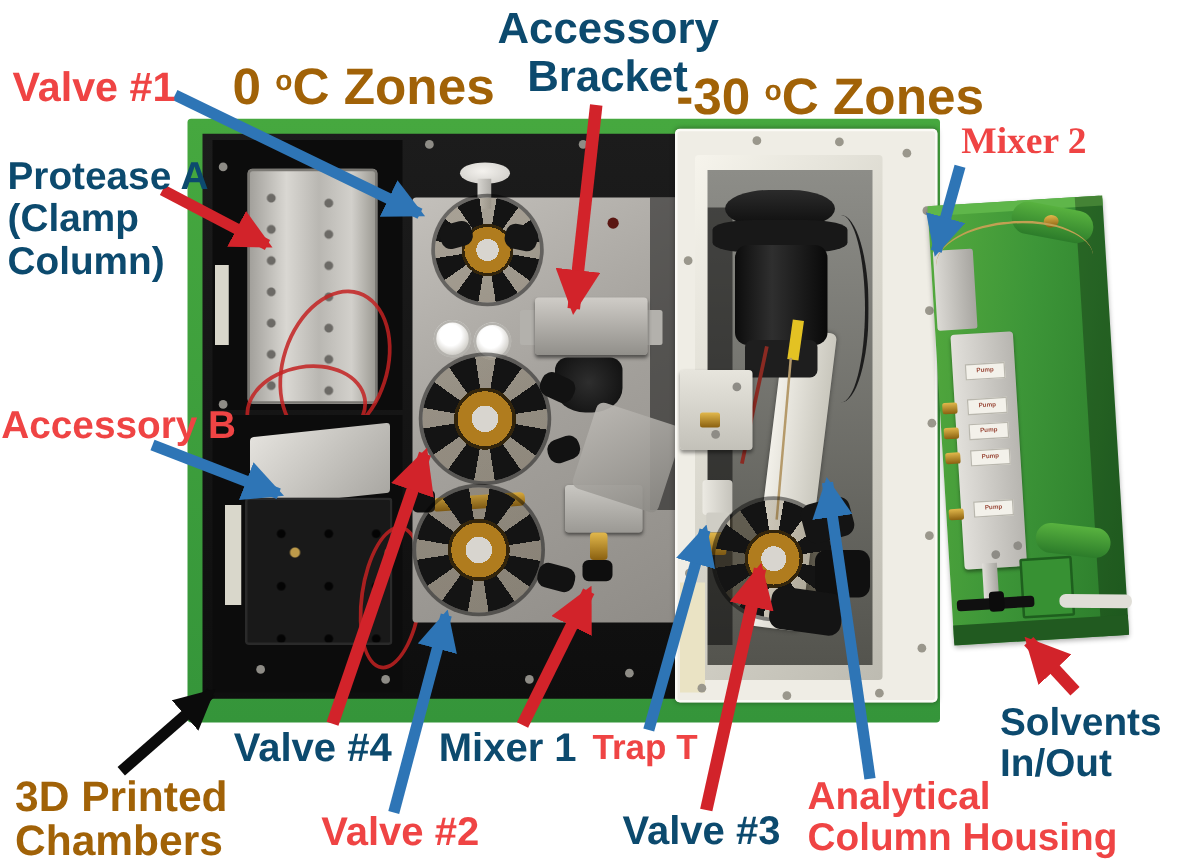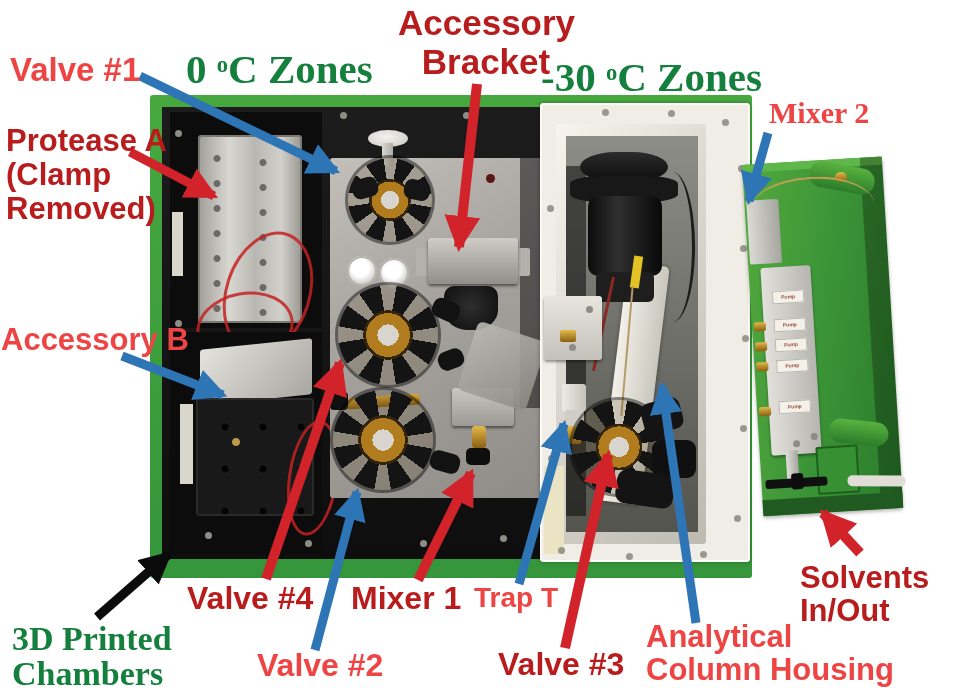--- a/index.html
+++ b/index.html
@@ -1,20 +1,20 @@
 <!DOCTYPE html>
 <html><head>
 <meta charset="utf-8">
 <style>
   html,body{margin:0;padding:0;background:#ffffff;}
   #canvas{position:relative;width:960px;height:688px;overflow:hidden;background:#ffffff;
           font-family:"Liberation Sans",sans-serif;}
   
   .lbl{position:absolute;font-weight:bold;line-height:1.06;white-space:nowrap;z-index:7;}
-  .red{color:#b91c1c;} .blue{color:#ef4444;} .blk{color:#15803d;font-family:Liberation Serif, serif;}
+  .red{color:#0c4a6e;} .blue{color:#ef4444;} .blk{color:#a16207;}
   .deg{font-size:0.55em;vertical-align:0.5em;}
   
   .part{position:absolute;}
   .valve{position:absolute;border-radius:50%;
     background:
       radial-gradient(circle at 50% 50%, #d8d5cf 0 15%, #b07c1e 15% 31%, #33250c 31% 35%, rgba(0,0,0,0) 35%),
       repeating-conic-gradient(from 10deg, #141414 0deg 26deg, rgba(86,66,30,0.22) 26deg 45deg);
     box-shadow:0 0 0 3px rgba(0,0,0,0.45);}
   .sc{position:absolute;width:7px;height:7px;border-radius:50%;
       background:radial-gradient(circle at 35% 35%, #d8d6cе, #8e8c86 60%, #5c5a55);}
@@ -180,21 +180,21 @@
 
   <div class="lbl blk" style="left:541px;top:56px;font-size:41px;">
     <span>-30 </span><span class="deg">o</span><span>C Zones</span>
   </div>
 
   <div class="lbl blue" style="left:769px;top:97px;font-size:30px;font-family:Liberation Serif, serif;">Mixer 2</div>
 
   <div class="lbl red" style="left:6px;top:124px;font-size:31px;line-height:1.1;">
     <div>Protease A</div>
     <div>(Clamp</div>
-    <div>Removed)</div>
+    <div>Column)</div>
   </div>
 
   <div class="lbl blue" style="left:1px;top:324px;font-size:31px;">Accessory B</div>
 
   <div class="lbl blk" style="left:12px;top:621px;font-size:34px;line-height:1.04;">
     <div>3D Printed</div>
     <div>Chambers</div>
   </div>
 
   <div class="lbl red" style="left:187px;top:582px;font-size:32px;">Valve #4</div>

